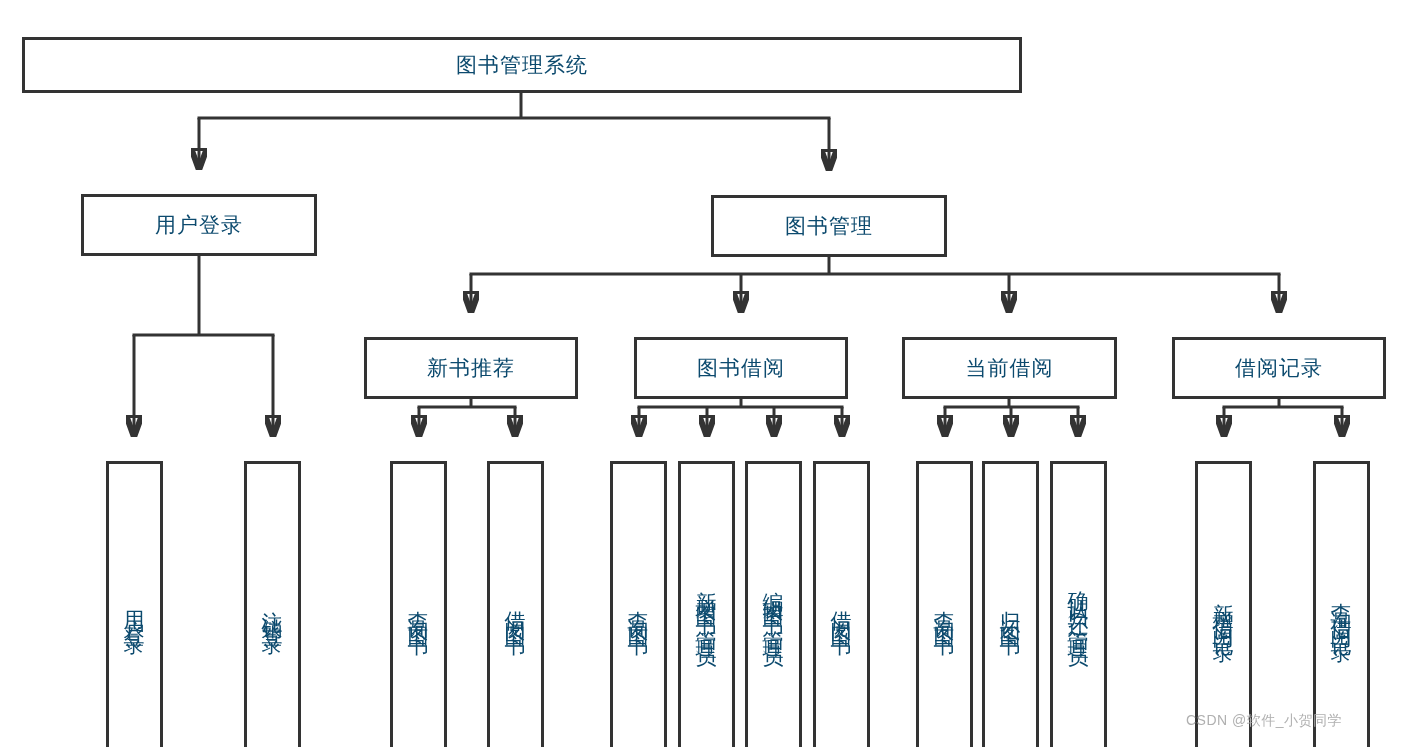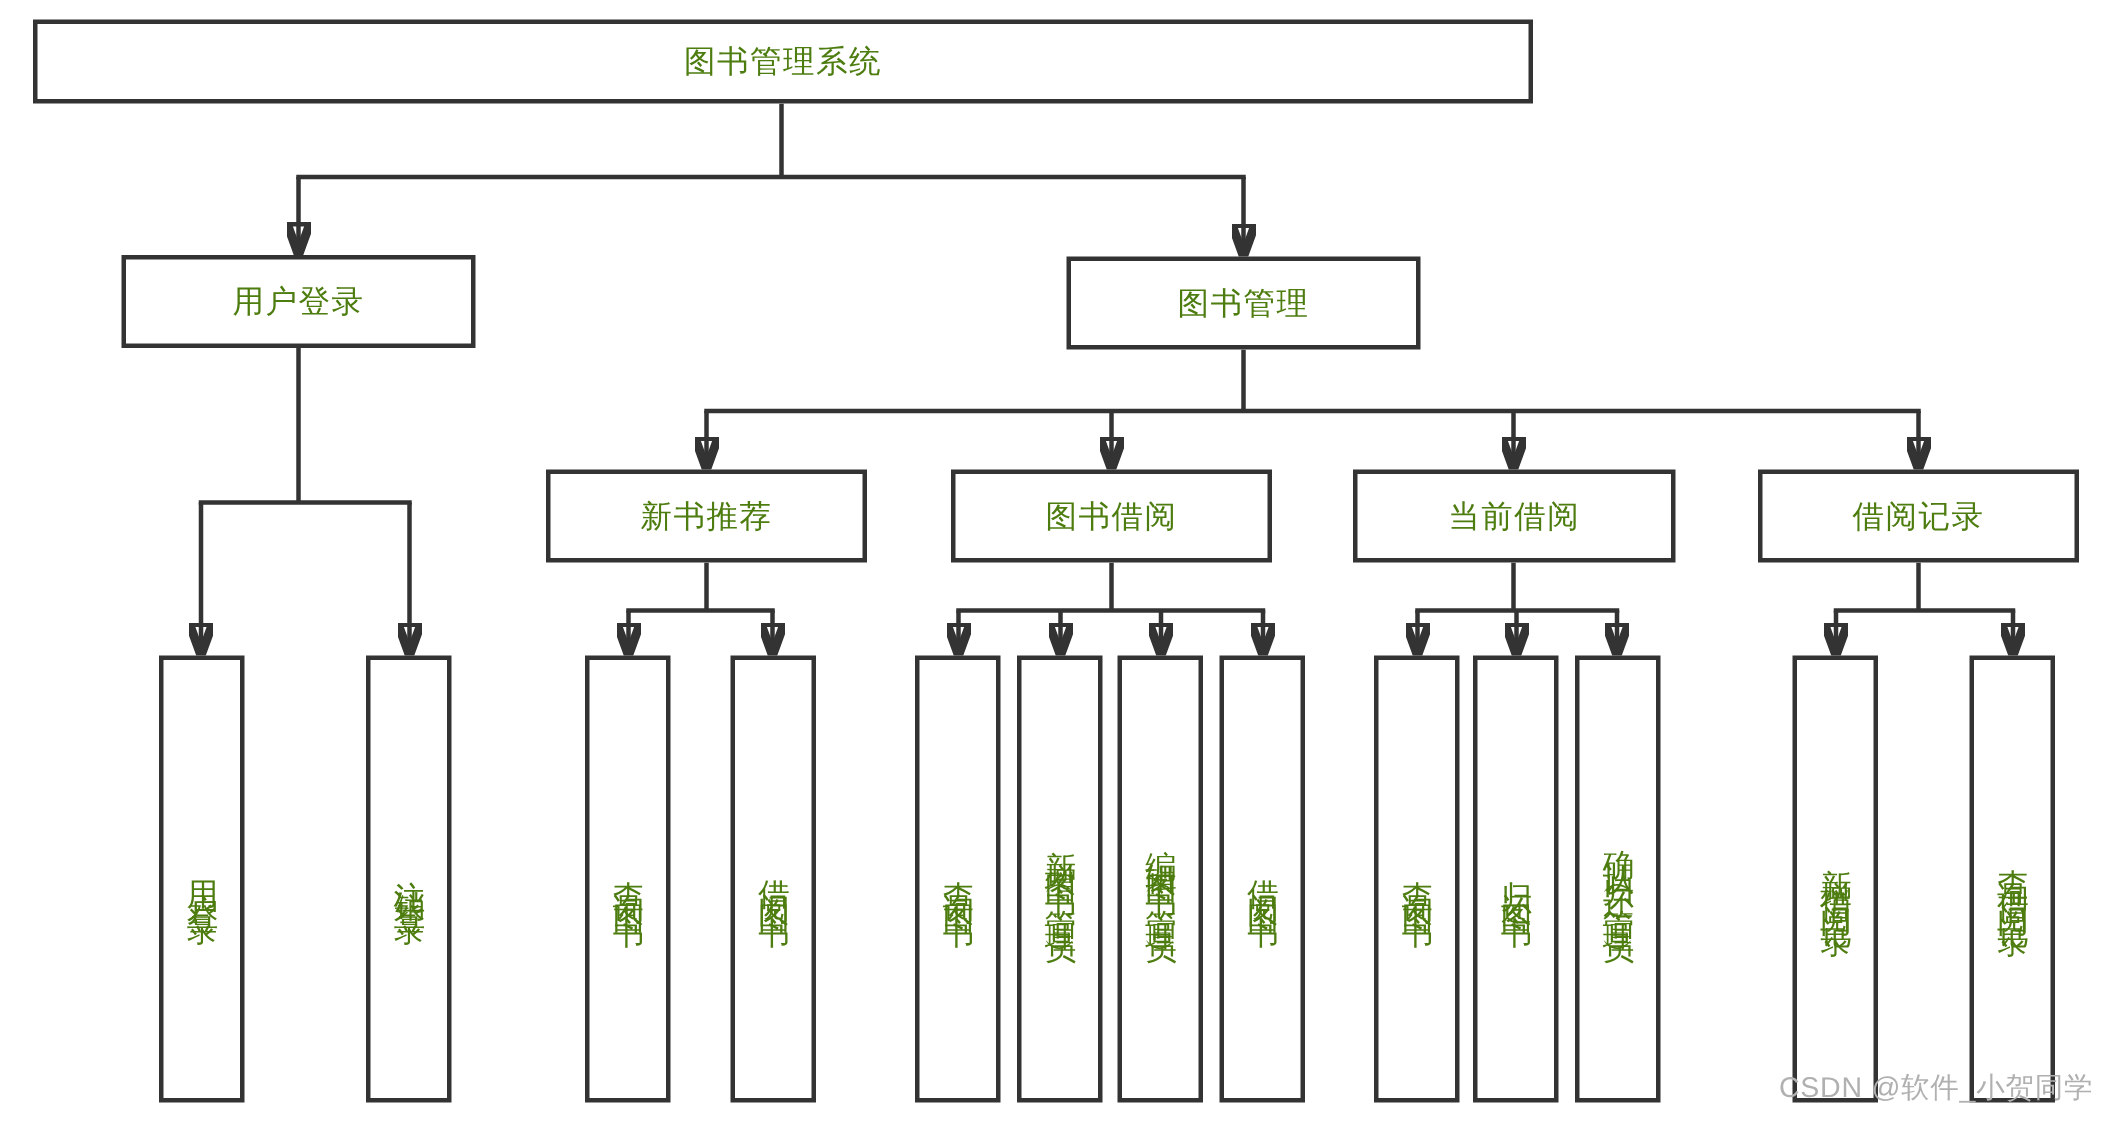--- a/index.html
+++ b/index.html
@@ -31,21 +31,22 @@
     stroke-linecap: square;
   }
   .node {
     position: absolute;
     box-sizing: border-box;
     background: #ffffff;
     border: 3px solid #333333;
     display: flex;
     align-items: center;
     justify-content: center;
-    color: #4d7c0f;
+    color: #0c4a6e;
+    margin-top: 24px;
   }
   .node.h {
     font-size: 21px;
     letter-spacing: 1px;
   }
   .node.leaf {
     top: 437px;
     width: 57px;
     height: 298px;
   }
@@ -54,21 +55,21 @@
     font-size: 21px;
     letter-spacing: 8px;
     line-height: 1;
     white-space: nowrap;
   }
   .watermark {
     position: absolute;
     left: 1186px;
     top: 712px;
     width: 215px;
-    font-size: 19px;
+    font-size: 14px;
     color: #b0b0b0;
     letter-spacing: 0.5px;
     white-space: nowrap;
     z-index: 5;
   }
 </style>
 </head>
 <body>
 
 <div class="canvas">

